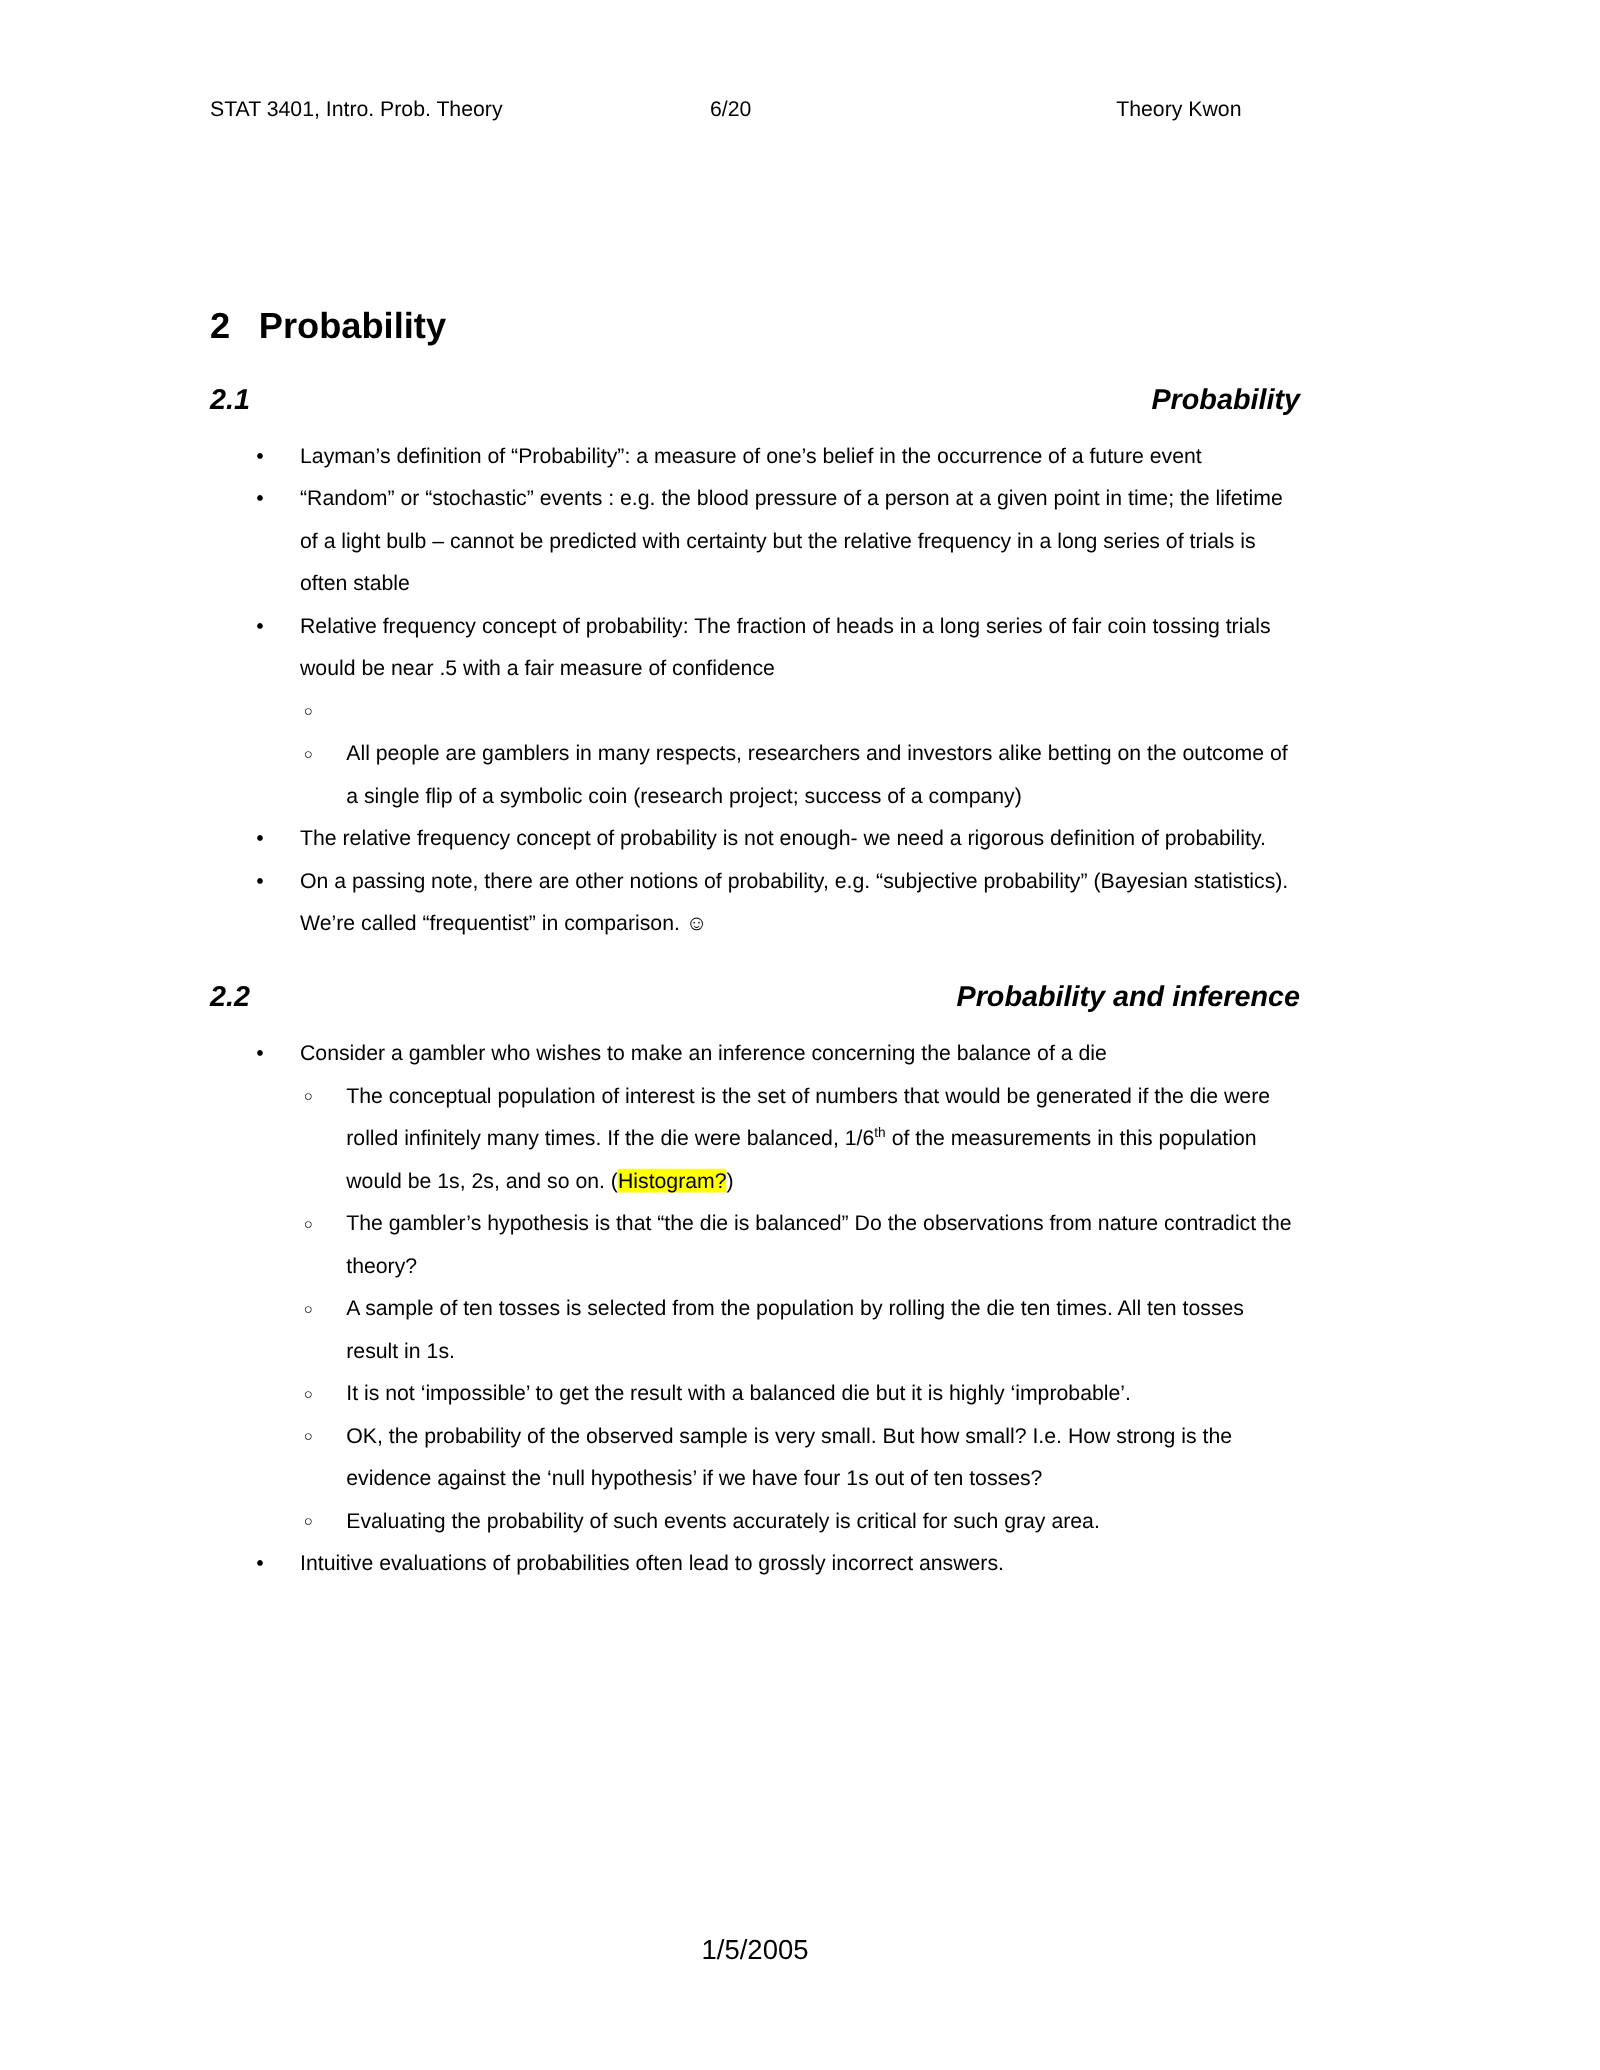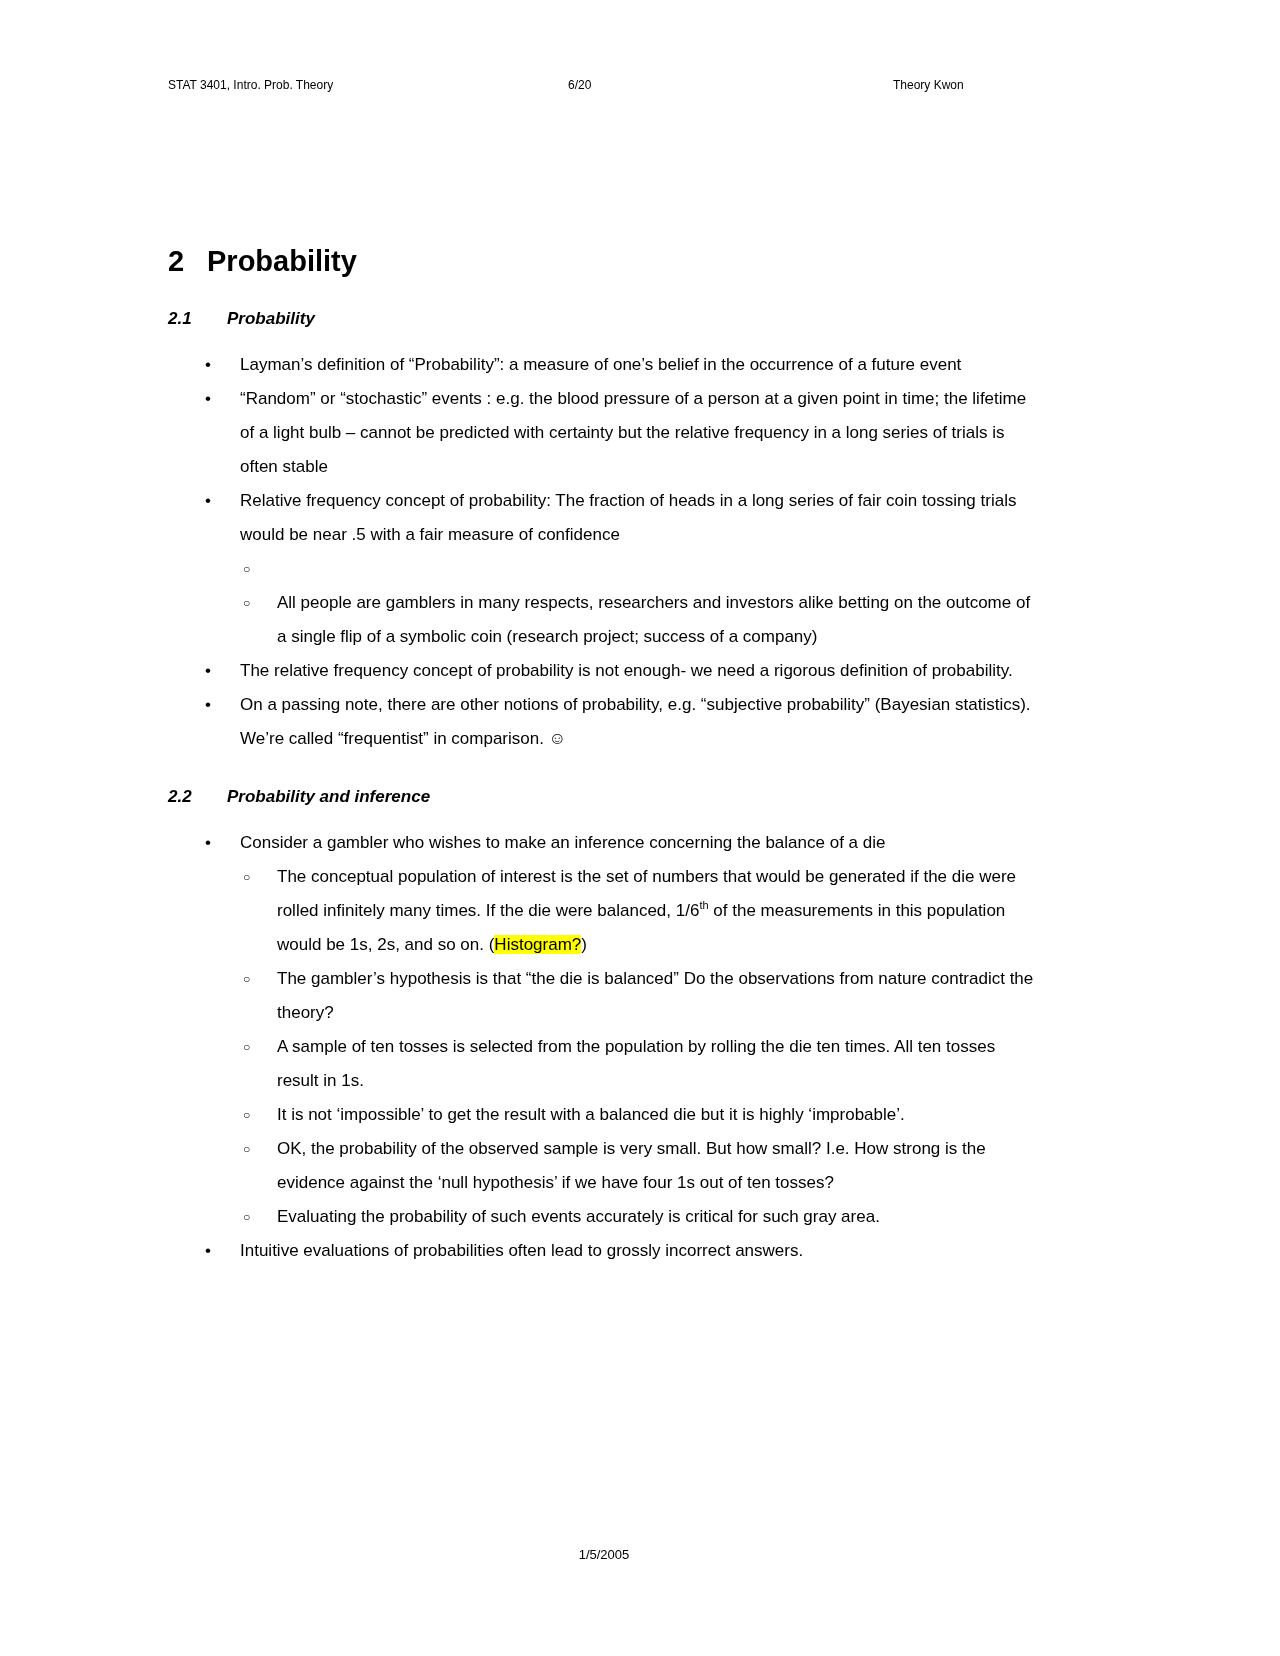--- a/index.html
+++ b/index.html
@@ -6,50 +6,50 @@
   .page{
     position:relative;
     width:1280px;height:1656px;
     margin:0 auto;
     background:#ffffff;
     font-family:"Liberation Sans", sans-serif;
     color:#000000;
     overflow:hidden;
   }
   
-  .hdr{position:absolute;top:78px;left:0;width:1280px;height:22px;font-size:12px;}
+  .hdr{position:absolute;top:78px;left:0;width:1280px;height:22px;font-size:17px;}
   .hdr-left{position:absolute;left:168px;top:0;}
   .hdr-center{position:absolute;left:568px;top:0;}
   .hdr-right{position:absolute;left:893px;top:0;}
   
   .content{position:absolute;top:0;left:168px;width:872px;}
   .doc-title{
     margin-top:244px;
     display:flex;
     font-size:29px;font-weight:bold;line-height:34px;
   }
   .doc-title .num{width:39px;}
   .section-heading{
     display:flex;
-    font-size:17px;font-weight:bold;font-style:italic;line-height:30px;
-    margin-top:26px;margin-bottom:14px;
+    font-size:23px;font-weight:bold;font-style:italic;line-height:30px;
+    margin-top:26px;margin-bottom:14px;justify-content:space-between;
   }
   .section-heading .num{width:59px;flex:none;}
   .list{font-size:17px;line-height:34px;}
   .item{display:flex;}
   .item .marker{flex:none;line-height:34px;}
   .item.l1{padding-left:37px;}
   .item.l1 .marker{width:35px;font-size:17px;}
   .item.l2{padding-left:75px;}
   .item.l2 .marker{width:34px;font-size:12px;}
   .item .txt{flex:1;}
   .seg-sup{vertical-align:super;font-size:11px;line-height:0;}
   .seg-hl{background:#ffff00;}
   
-  .ftr{position:absolute;top:1547px;left:168px;width:872px;text-align:center;font-size:13px;}
+  .ftr{position:absolute;top:1547px;left:168px;width:872px;text-align:center;font-size:22px;}
 </style>
 </head>
 <body>
 
 <div class="page">
 
   <div class="hdr">
     <span class="hdr-left">STAT 3401, Intro. Prob. Theory</span>
     <span class="hdr-center">6/20</span>
     <span class="hdr-right">Theory Kwon</span>

